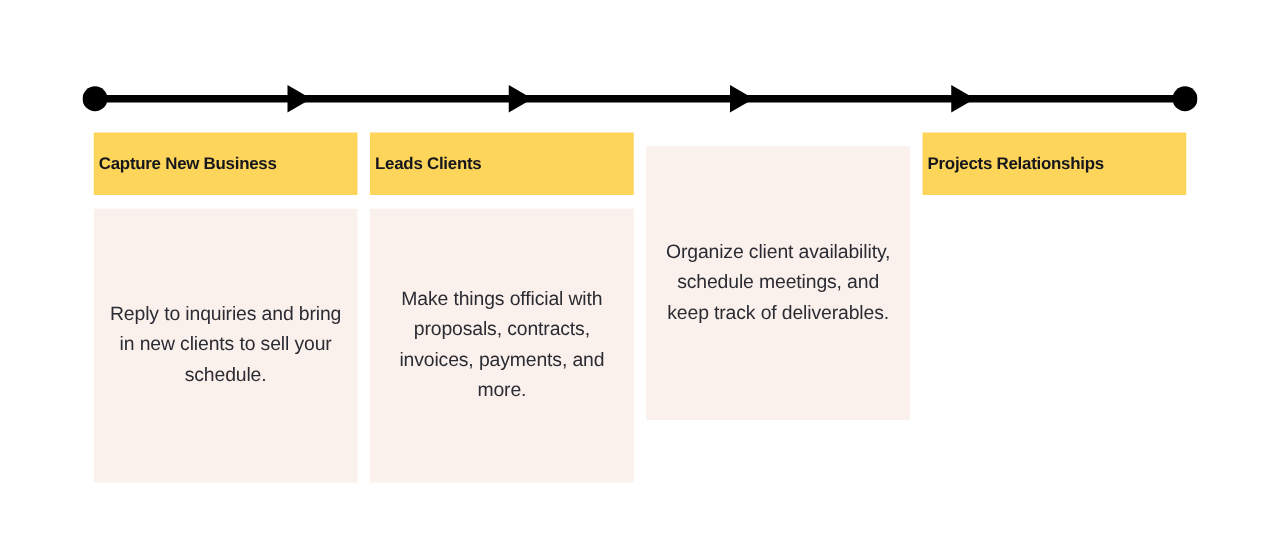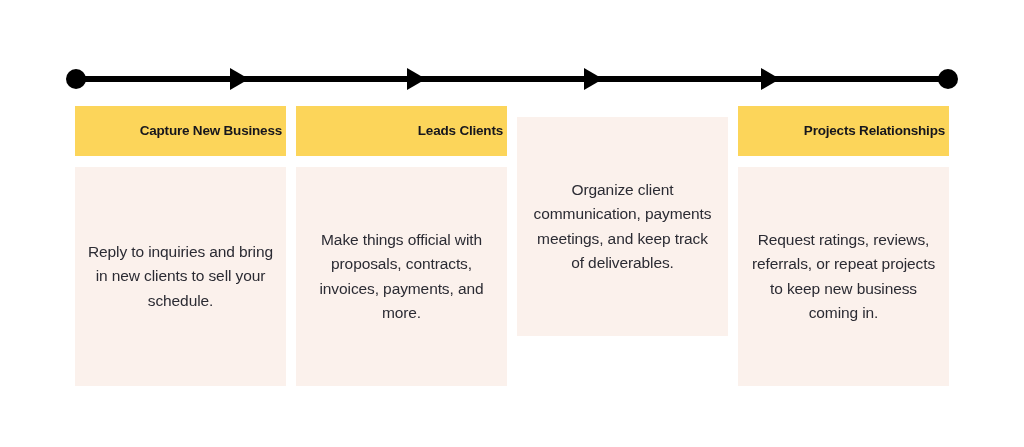--- a/index.html
+++ b/index.html
@@ -50,21 +50,21 @@
     display: flex;
     flex-direction: column;
     min-width: 0;
   }
 
   .stage-header {
     height: 50px;
     background: #FCD55A;
     display: flex;
     align-items: center;
-    justify-content: flex-end;
+    justify-content: flex-start;
     box-sizing: border-box;
     padding: 0 4px;
   }
 
   .stage-header-label {
     font-family: "Liberation Sans", sans-serif;
     font-size: 13.5px;
     font-weight: bold;
     color: #16161d;
     text-align: center;
@@ -127,27 +127,24 @@
       <div class="stage-header">
         <span class="stage-header-label">Leads Clients</span>
       </div>
       <div class="stage-body">
         <span class="stage-body-text">Make things official with proposals, contracts, invoices, payments, and more.</span>
       </div>
     </div>
 
     <div class="stage">
       <div class="stage-body">
-        <span class="stage-body-text">Organize client communication, payments meetings, and keep track of deliverables.</span>
+        <span class="stage-body-text">Organize client availability, schedule meetings, and keep track of deliverables.</span>
       </div>
     </div>
 
     <div class="stage">
       <div class="stage-header">
         <span class="stage-header-label">Projects Relationships</span>
       </div>
-      <div class="stage-body">
-        <span class="stage-body-text">Request ratings, reviews, referrals, or repeat projects to keep new business coming in.</span>
-      </div>
     </div>
 
   </div>
 </div>
 
 </body></html>

